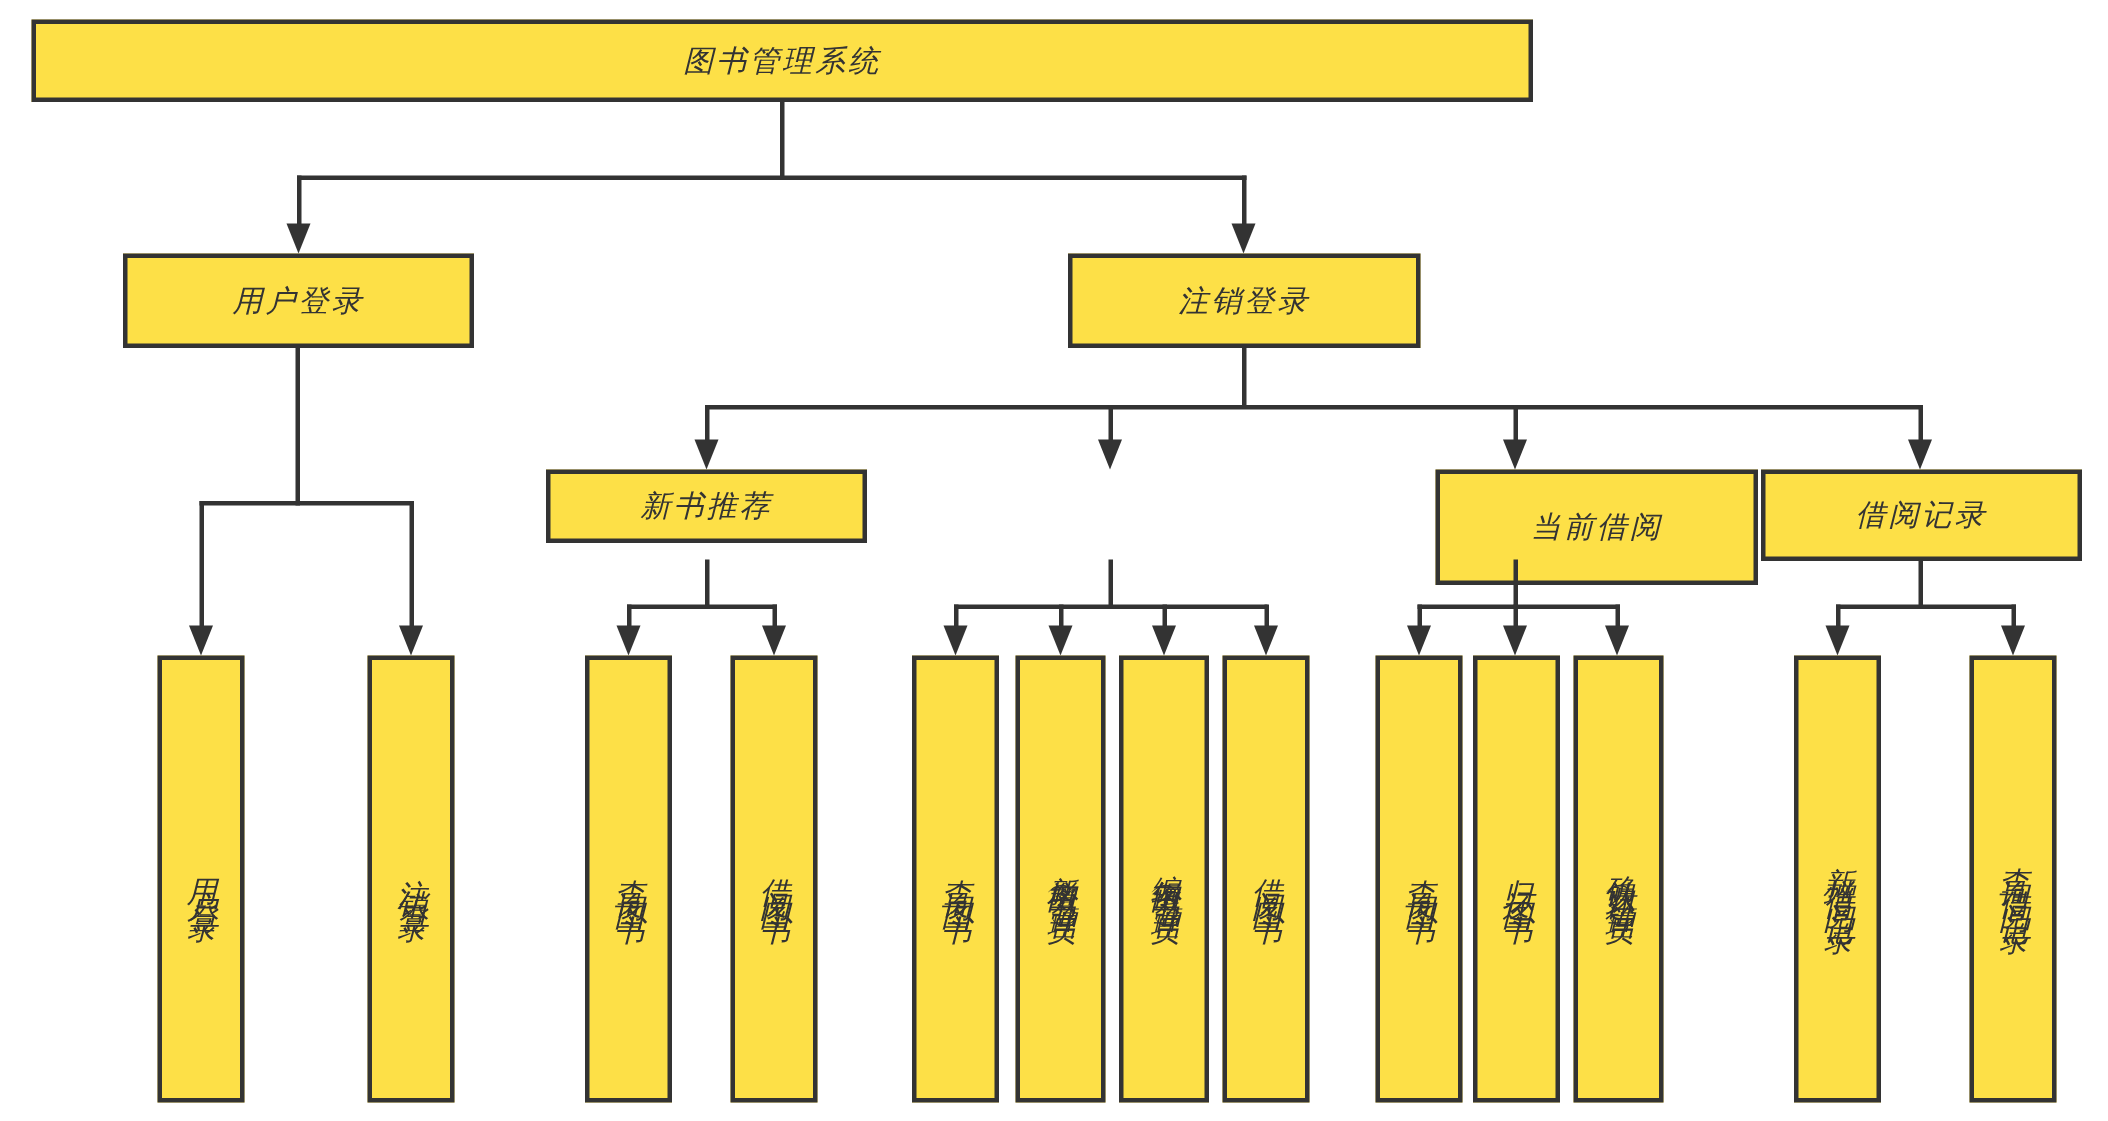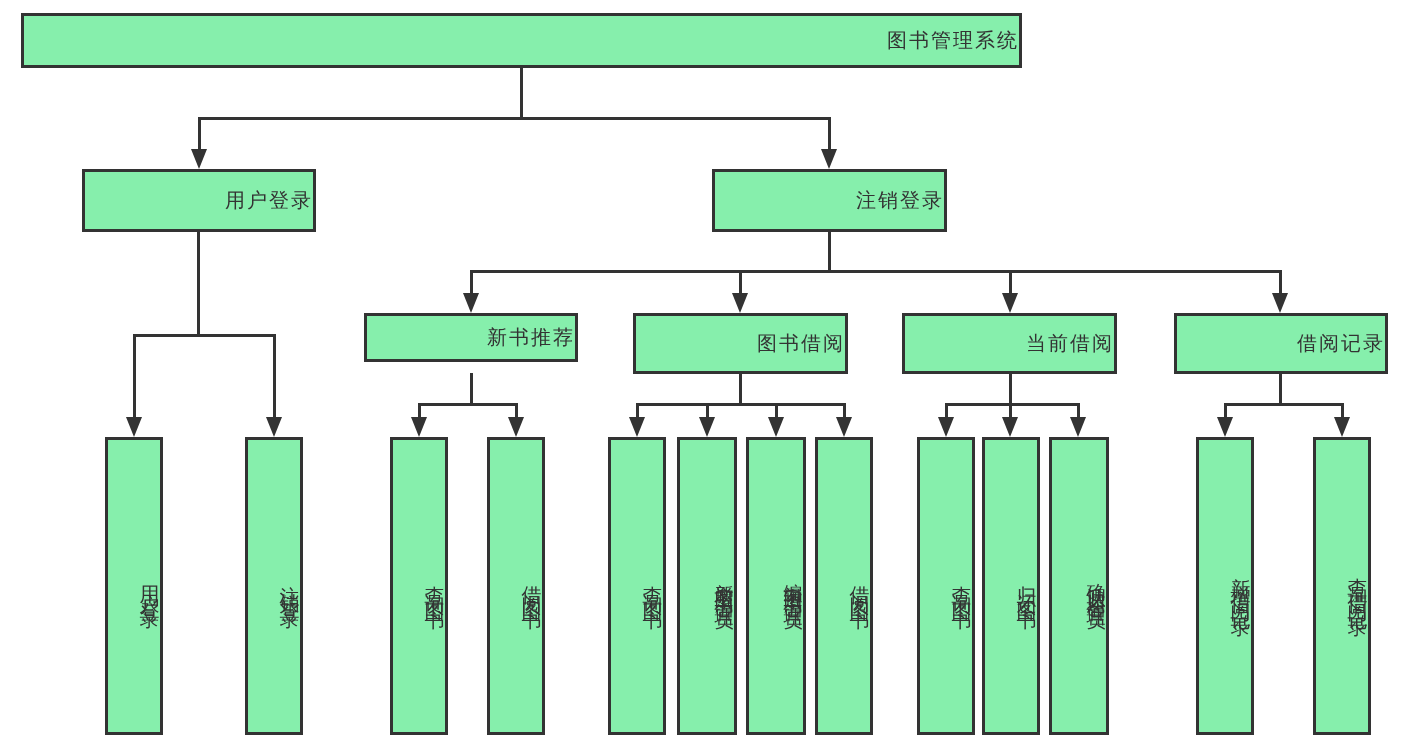--- a/index.html
+++ b/index.html
@@ -5,21 +5,21 @@
   :root{
     --line:#333333; --text:#333333; --wm:#b4b8bc; --bg:#ffffff;
   }
   html,body{margin:0;padding:0;background:var(--bg);}
   .canvas{
     position:relative; width:1405px; height:747px; background:var(--bg);
     font-family:"Liberation Sans", sans-serif; overflow:hidden;
   }
   .box{
     position:absolute; box-sizing:border-box; border:3px solid var(--line);
-    background:#86efac; display:flex; align-items:center; justify-content:flex-end;
+    background:#fde047; display:flex; align-items:center; justify-content:center;font-style:italic;
   }
   .hlabel{ font-size:20px; color:var(--text); letter-spacing:2px; white-space:nowrap; }
   .vlabel{
     writing-mode:vertical-rl; text-orientation:mixed;
     font-size:20px; color:var(--text); letter-spacing:8px; line-height:1;
   }
   .vlabel.long{ letter-spacing:4px; font-size:19px; }
   .vline{ position:absolute; width:3px; background:var(--line); }
   .hline{ position:absolute; height:3px; background:var(--line); }
   .arrow{
@@ -44,24 +44,21 @@
   <div class="box" style="left:82px;top:169px;width:234px;height:63px">
     <span class="hlabel">用户登录</span>
   </div>
   <div class="box" style="left:712px;top:169px;width:235px;height:63px">
     <span class="hlabel">注销登录</span>
   </div>
 
   <div class="box" style="left:364px;top:313px;width:214px;height:49px">
     <span class="hlabel">新书推荐</span>
   </div>
-  <div class="box" style="left:633px;top:313px;width:215px;height:61px">
-    <span class="hlabel">图书借阅</span>
-  </div>
-  <div class="box" style="left:902px;top:313px;width:215px;height:61px">
+  <div class="box" style="left:957px;top:313px;width:215px;height:77px">
     <span class="hlabel">当前借阅</span>
   </div>
   <div class="box" style="left:1174px;top:313px;width:214px;height:61px">
     <span class="hlabel">借阅记录</span>
   </div>
 
   <div class="box" style="left:105px;top:437px;width:58px;height:298px">
     <span class="vlabel">用户登录</span>
   </div>
   <div class="box" style="left:245px;top:437px;width:58px;height:298px">

